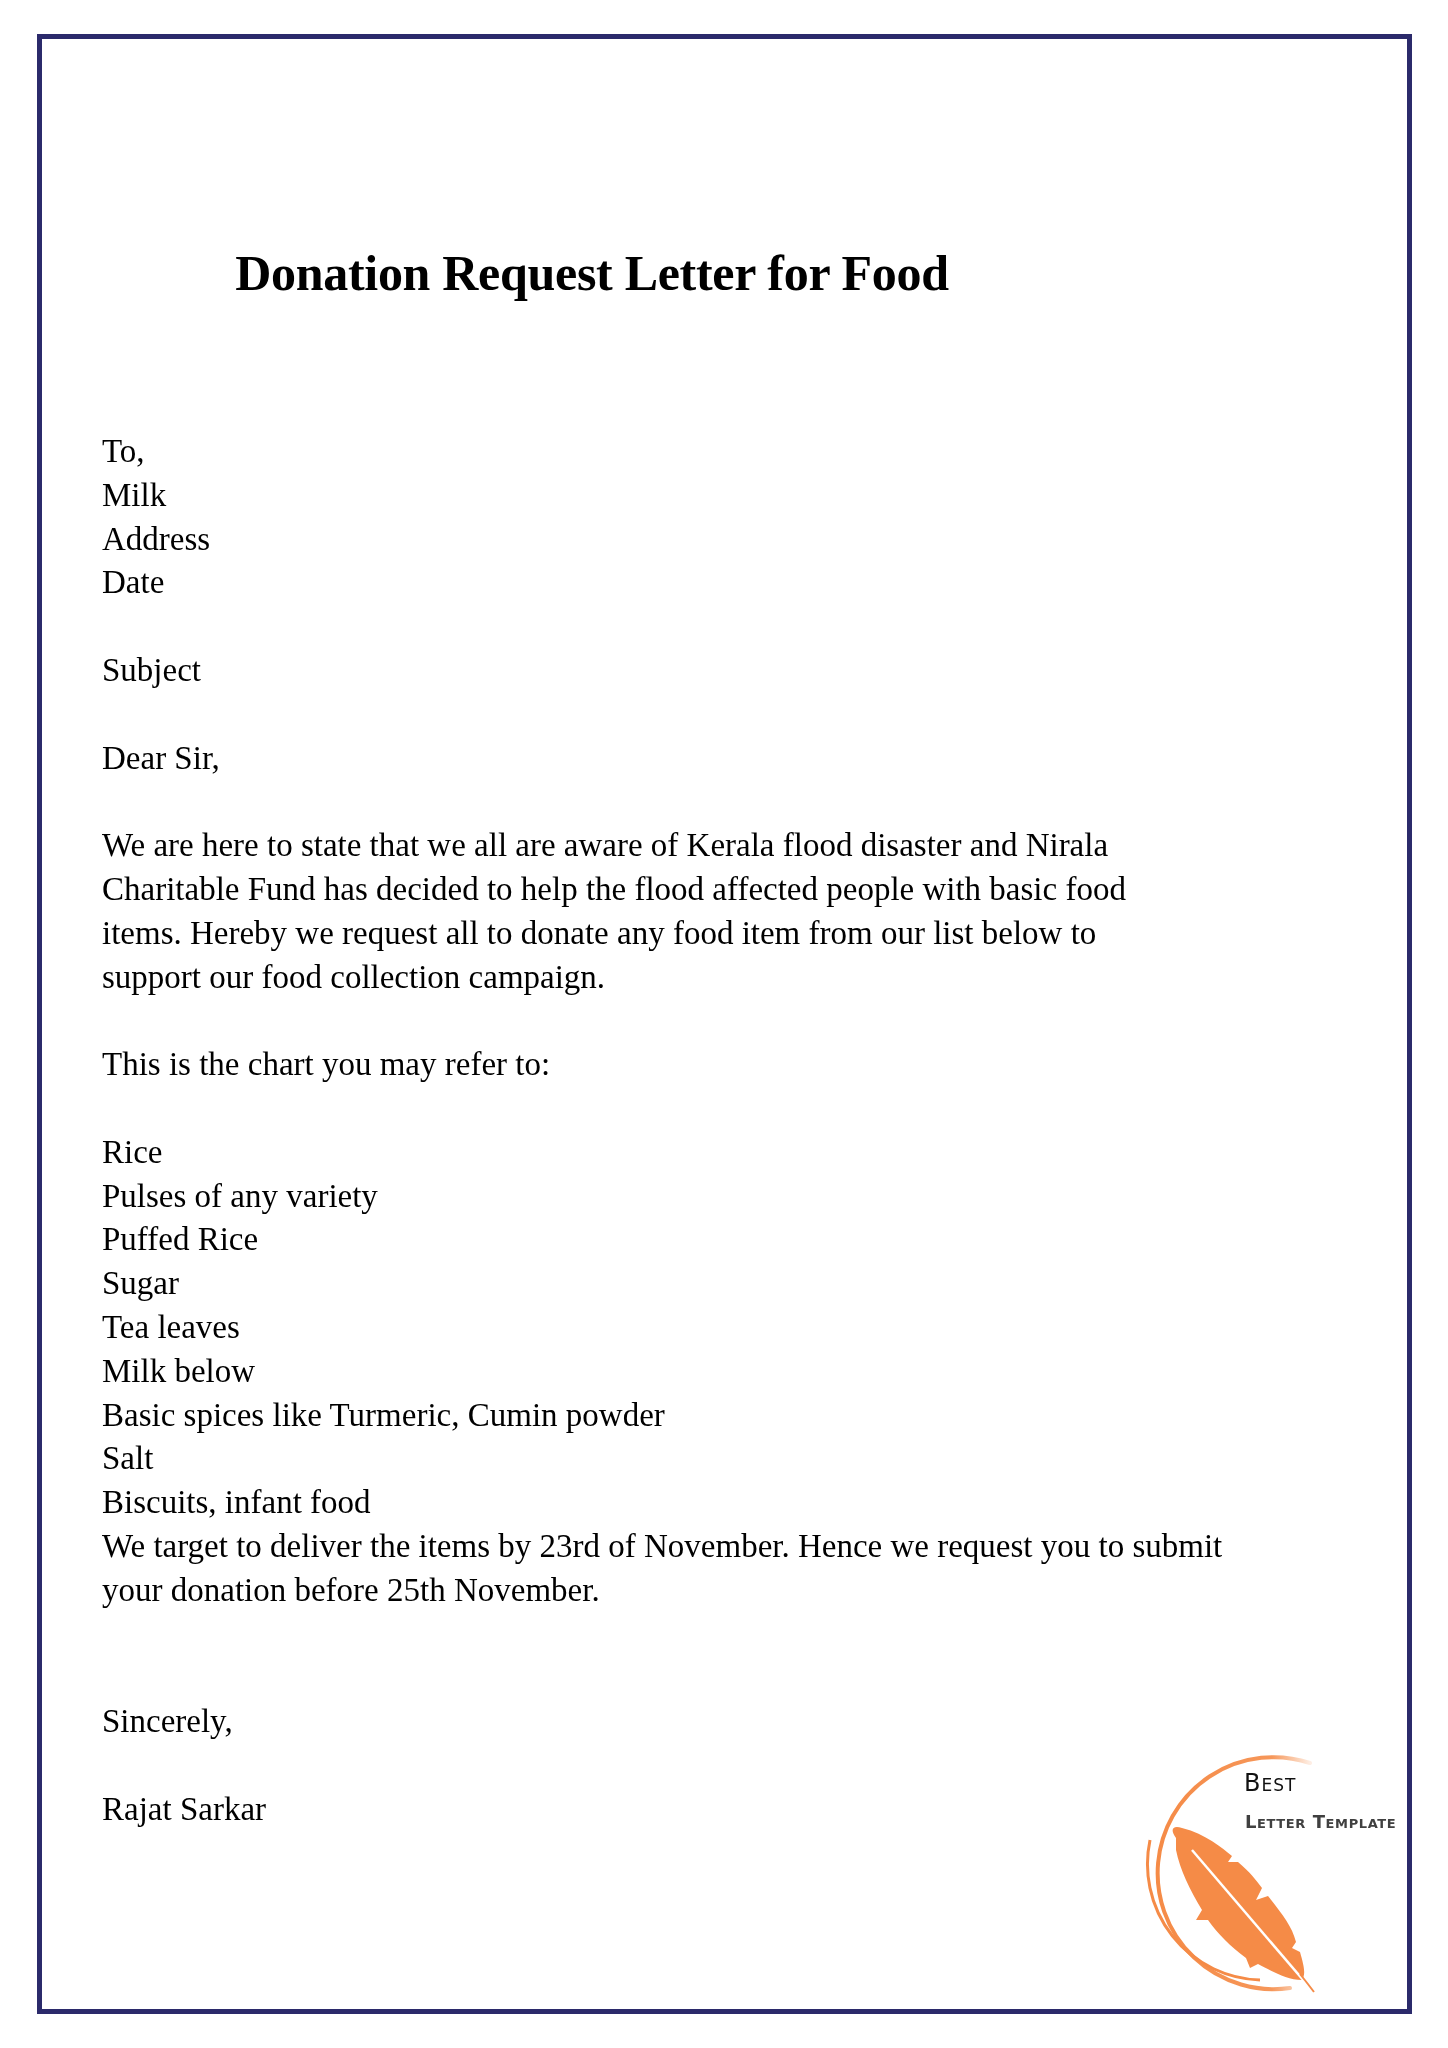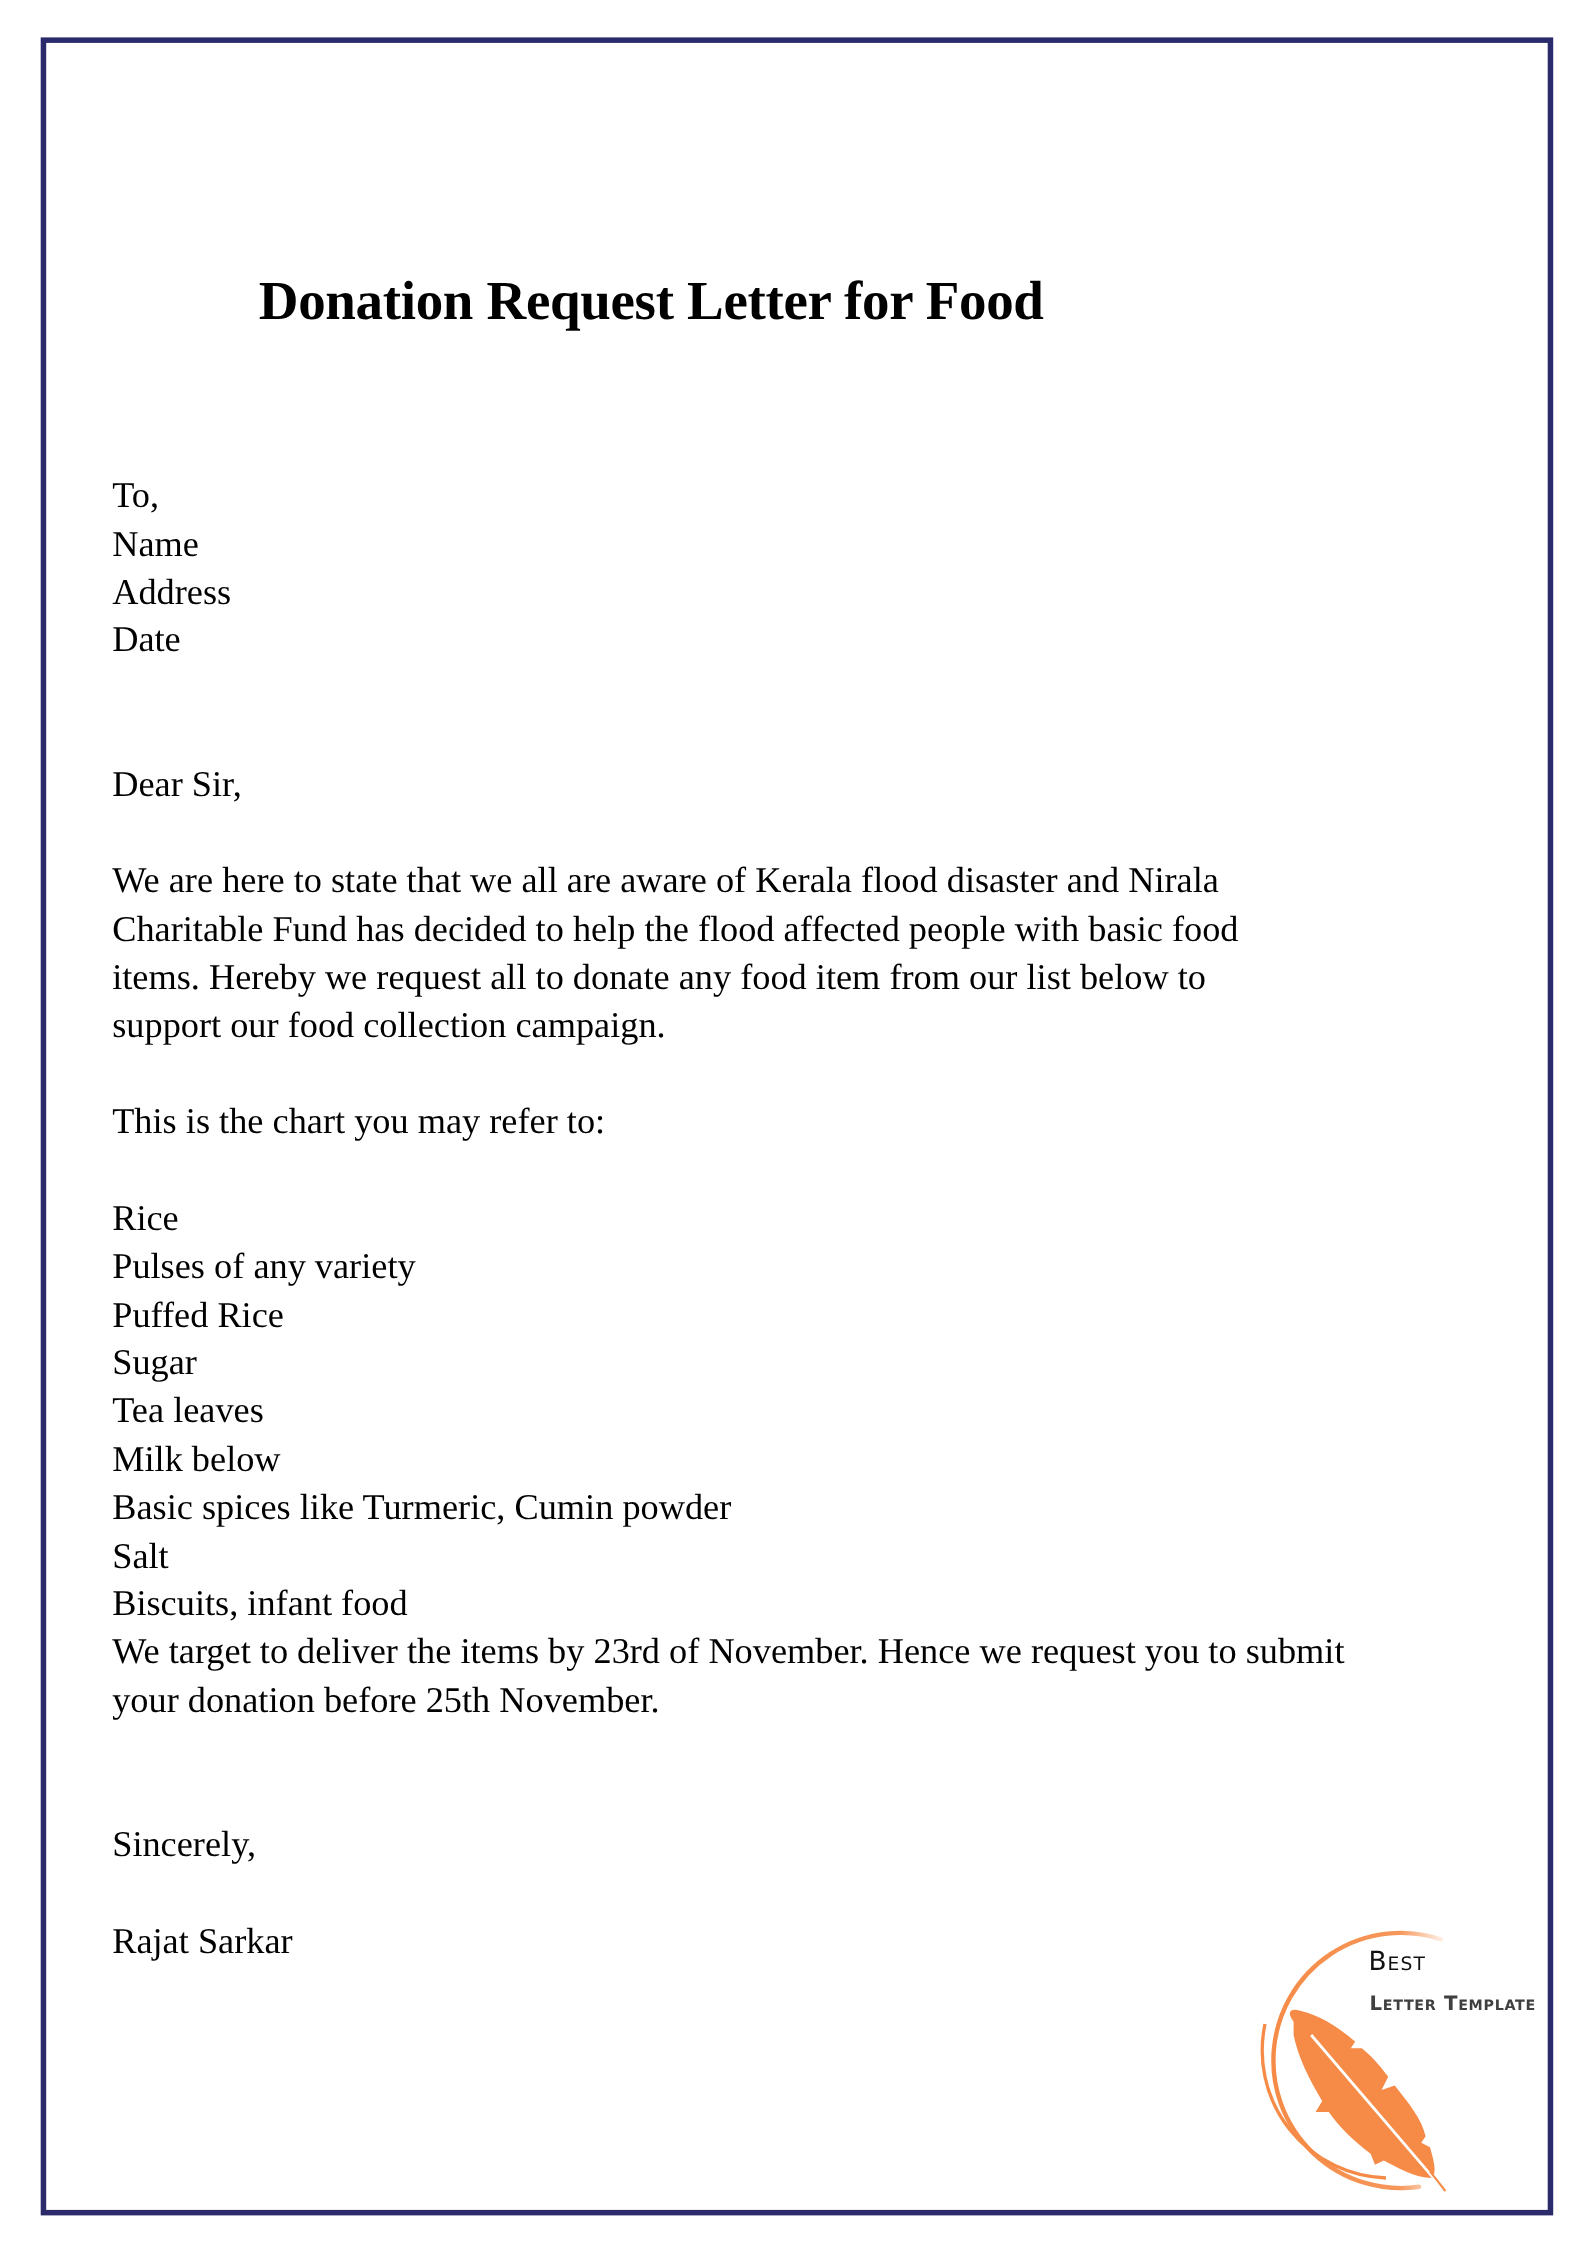--- a/index.html
+++ b/index.html
@@ -43,25 +43,26 @@
 </head>
 <body>
 
 <div class="page-frame"></div>
 
 <h1 class="title">Donation Request Letter for Food</h1>
 
 <div class="body">
   <div>
     <span class="line">To,</span>
-    <span class="line">Name</span>
+    <span class="line">Milk</span>
     <span class="line">Address</span>
     <span class="line">Date</span>
   </div>
   <span class="blank"></span>
+  <span class="line">Subject</span>
   <span class="blank"></span>
   <span class="line">Dear Sir,</span>
   <span class="blank"></span>
 
   <div>
     <span class="line">We are here to state that we all are aware of Kerala flood disaster and Nirala</span>
     <span class="line">Charitable Fund has decided to help the flood affected people with basic food</span>
     <span class="line">items. Hereby we request all to donate any food item from our list below to</span>
     <span class="line">support our food collection campaign.</span>
   </div>

